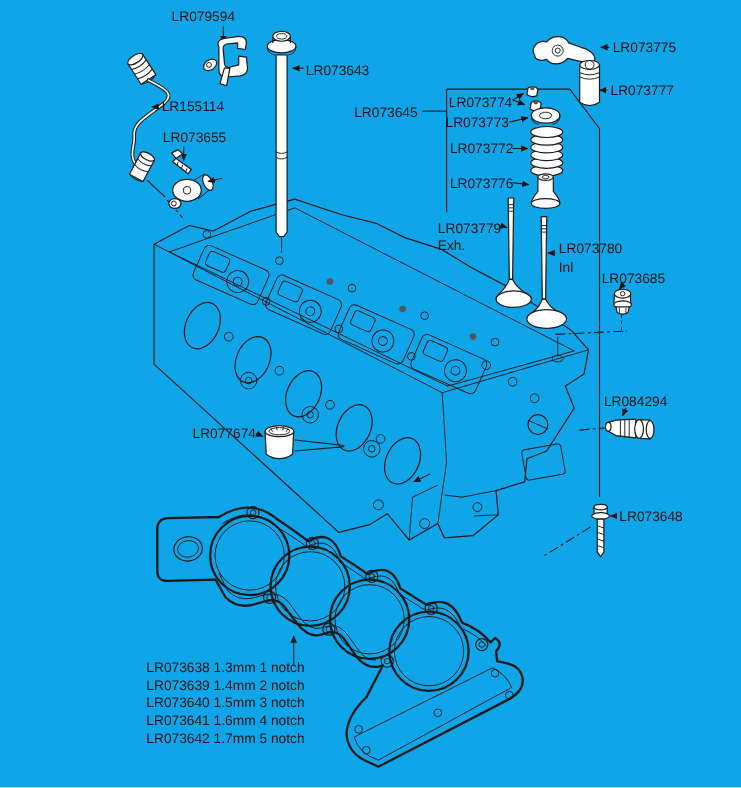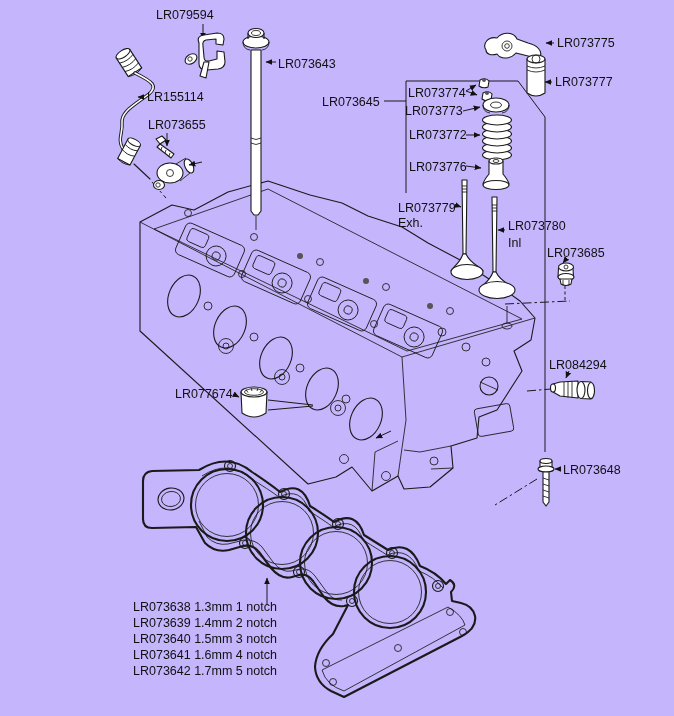--- a/index.html
+++ b/index.html
@@ -1,16 +1,16 @@
 <!DOCTYPE html>
 <html><head>
 <meta charset="utf-8">
 <style>
   html,body { margin:0; padding:0; background:#ffffff; }
-  #stage { width:674px; height:716px; margin:0 auto; background:#c4b5fd; position:relative; }
+  #stage { width:674px; height:716px; margin:0 auto; background:#0ea5e9; position:relative; }
   svg { display:block; }
   .lbl { font-family:"Liberation Sans", sans-serif; font-size:12.5px; fill:#111111; }
   .ln  { fill:none; stroke:#1a1a1a; stroke-width:1.1; stroke-linecap:round; stroke-linejoin:round; }
   .ln2 { fill:none; stroke:#1a1a1a; stroke-width:2.1; stroke-linecap:round; stroke-linejoin:round; }
   .thin{ fill:none; stroke:#1a1a1a; stroke-width:0.85; }
   .wh  { fill:#ffffff; stroke:#1a1a1a; stroke-width:1.1; stroke-linejoin:round; }
   .dk  { fill:#555555; stroke:none; }
   .dd  { fill:none; stroke:#1a1a1a; stroke-width:1; stroke-dasharray:9 3 2.5 3; }
   .dsh { fill:none; stroke:#1a1a1a; stroke-width:1; stroke-dasharray:3 2.5; }
   .ldr { fill:none; stroke:#1a1a1a; stroke-width:1; }

